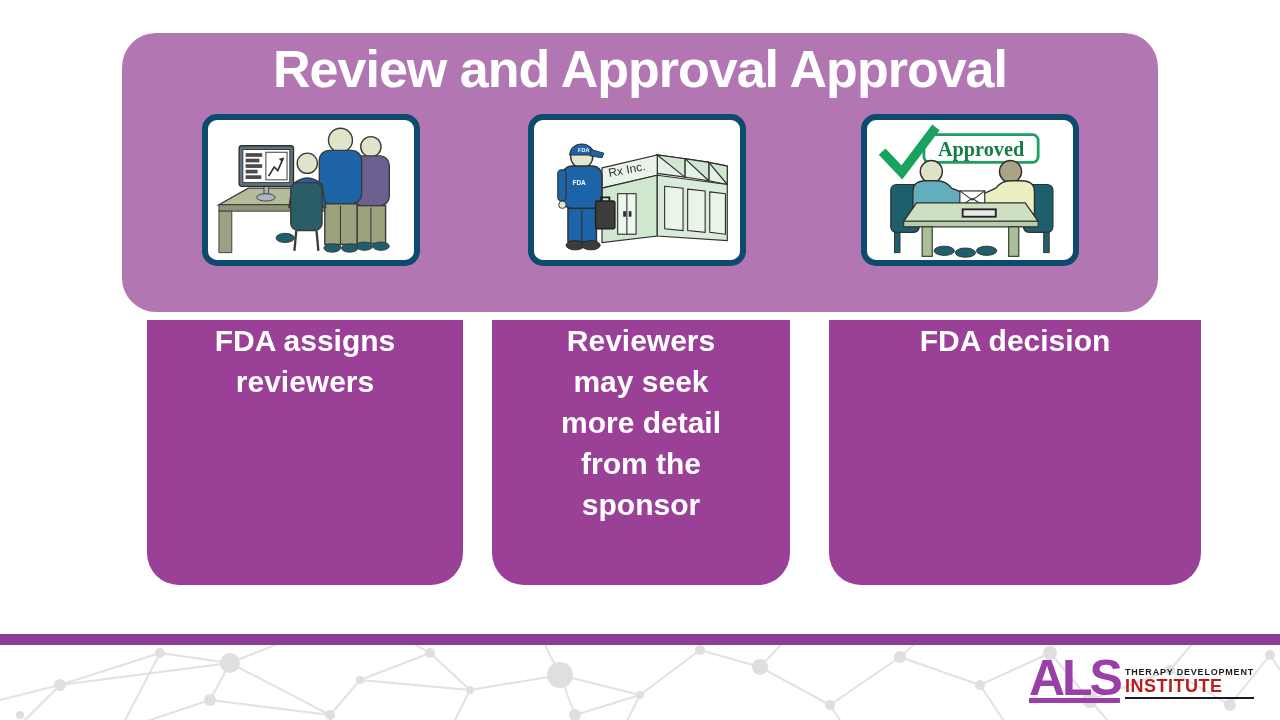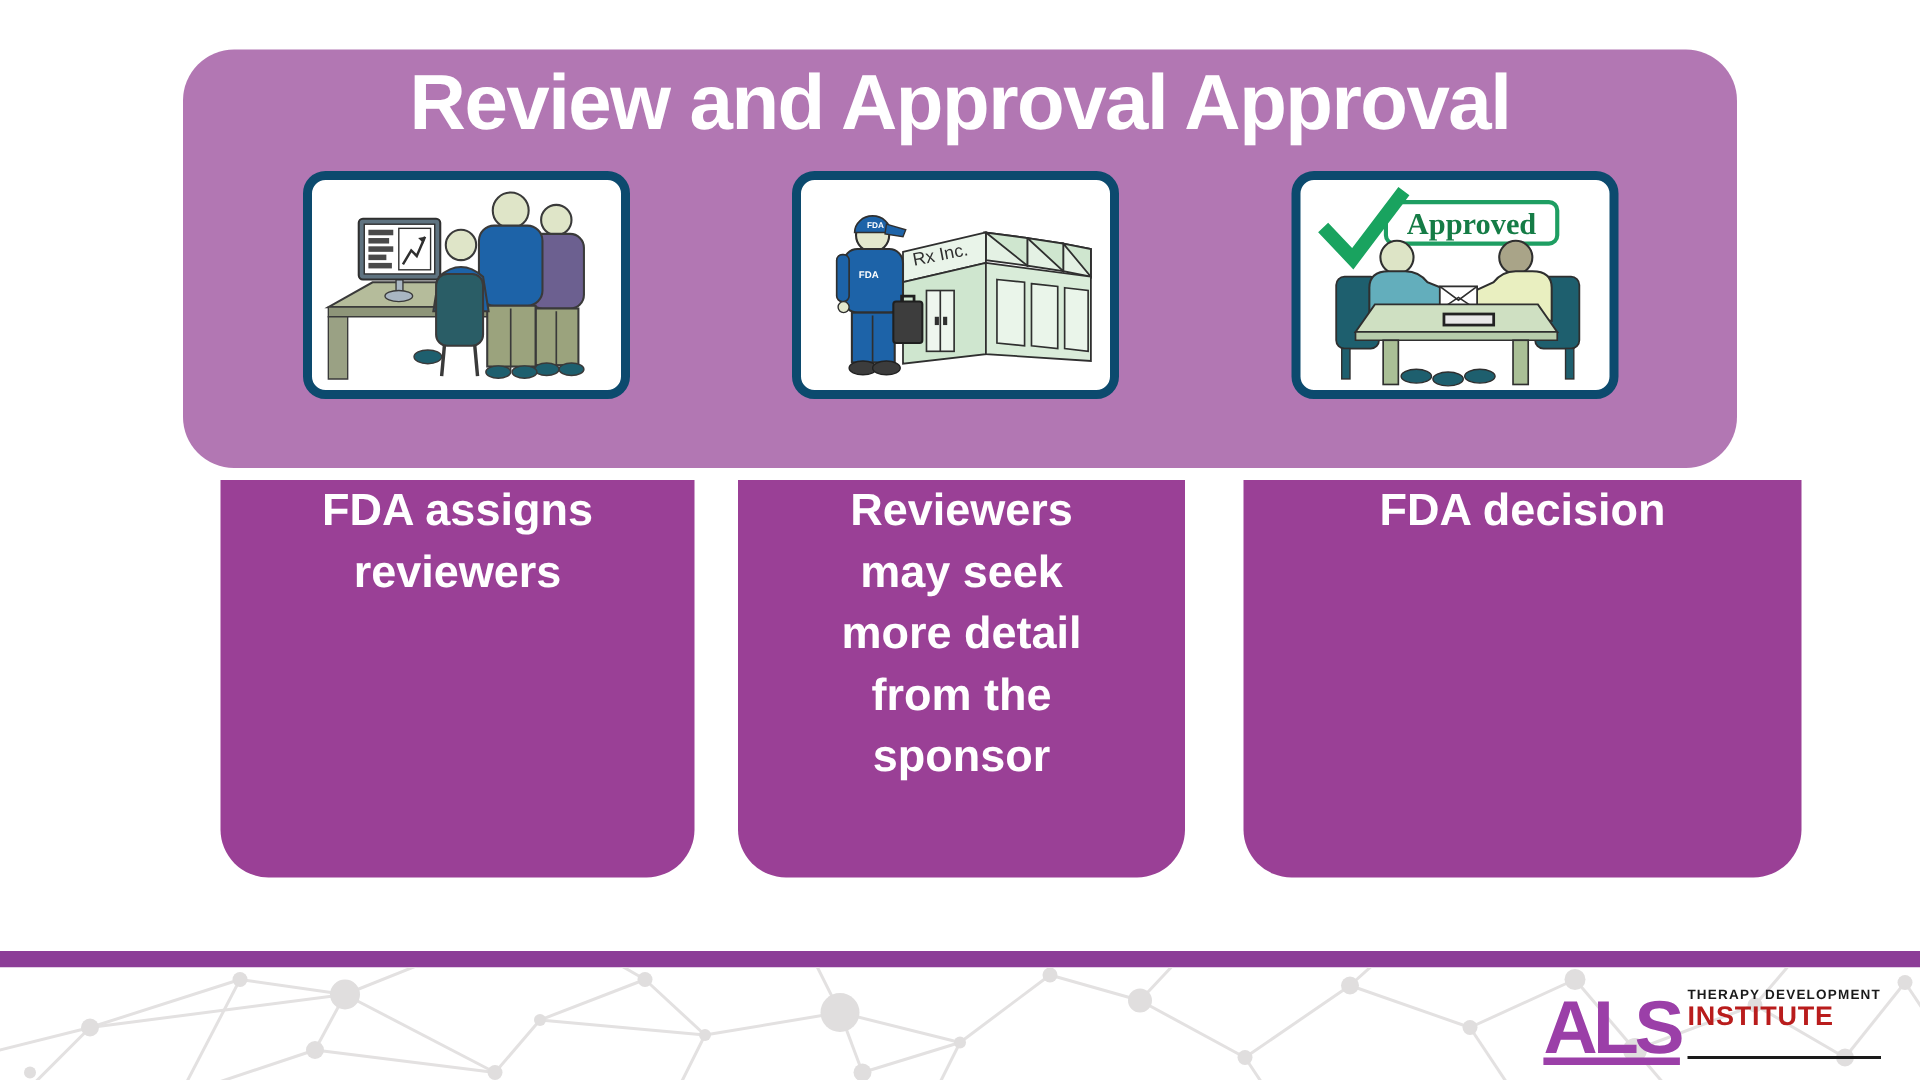--- a/index.html
+++ b/index.html
@@ -84,21 +84,21 @@
   }
   .logo .als{
     color:var(--logo-purple);
     font-size:50px;font-weight:bold;letter-spacing:-3px;
     line-height:0.82;
     text-decoration:underline;
   }
   .logo .wordmark{
     margin-left:5px;
     border-bottom:2px solid #1a1a1a;
-    padding-bottom:18px;
+    padding-bottom:2px;
   }
   .logo .line1{
     color:#1a1a1a;font-size:9px;font-weight:bold;letter-spacing:0.8px;white-space:nowrap;
   }
   .logo .line2{
     color:#b91c1c;font-size:18px;font-weight:bold;letter-spacing:0.5px;line-height:1;white-space:nowrap;
   }
   
   text{font-family:"Liberation Sans",sans-serif;}
   .serif-text{font-family:"Liberation Serif",serif;font-weight:bold;}

